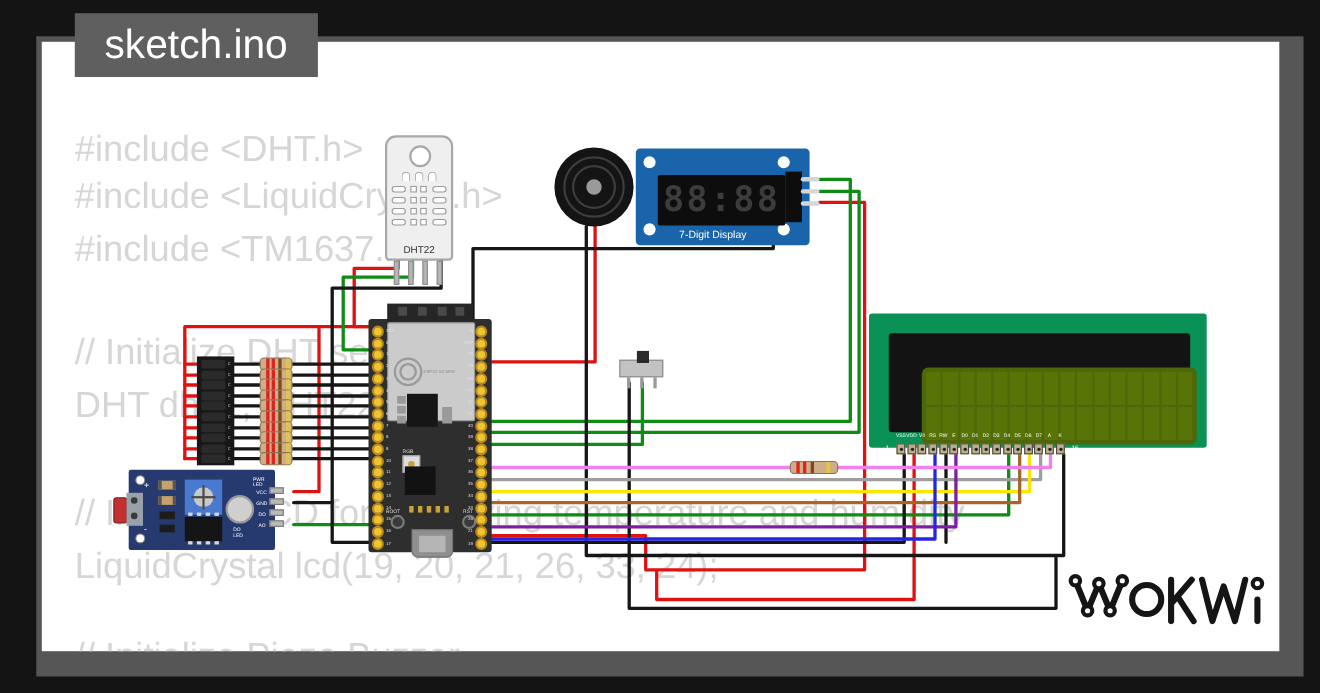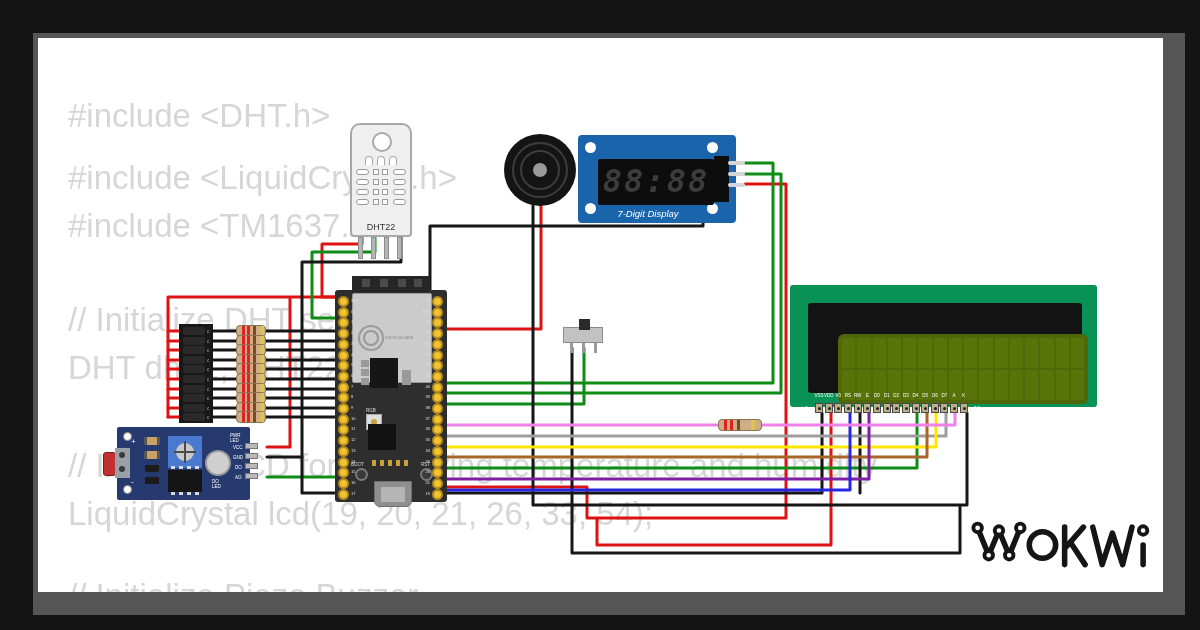--- a/index.html
+++ b/index.html
@@ -19,21 +19,21 @@
   .dht-slat{position:absolute;width:13px;height:6px;border:1px solid #9a9a9a;border-radius:3px;background:#fff;}
   .dht-dot{position:absolute;width:6px;height:6px;border:1px solid #9a9a9a;background:#fff;}
   #dht-label{position:absolute;left:0;right:0;bottom:3px;text-align:center;font-size:9px;color:#333;}
   .dht-pin{position:absolute;top:112px;width:5px;height:22px;background:#b5b5b5;border:1px solid #8d8d8d;}
   
   #buzzer{left:504px;top:134px;width:72px;height:72px;border-radius:50%;background:#141414;}
   .bz-ring1{position:absolute;left:8px;top:8px;width:56px;height:56px;border-radius:50%;border:2px solid #3d3d3d;}
   .bz-ring2{position:absolute;left:16px;top:16px;width:40px;height:40px;border-radius:50%;border:2px solid #3d3d3d;}
   .bz-dot{position:absolute;left:29px;top:29px;width:14px;height:14px;border-radius:50%;background:#9a9a9a;}
   
-  #disp4{left:578px;top:135px;width:158px;height:88px;background:#1964ab;border-radius:4px;font-style:italic;}
+  #disp4{left:578px;top:135px;width:158px;height:88px;background:#1964ab;border-radius:4px;}
   .hole{position:absolute;width:11px;height:11px;border-radius:50%;background:#fff;}
   #disp4-screen{position:absolute;left:20px;top:24px;width:116px;height:46px;background:#0d0d0d;border-radius:2px;color:#3c3c3c;font-family:"DejaVu Sans Mono",monospace;font-weight:bold;font-size:32px;line-height:44px;text-align:center;letter-spacing:2px;}
   #disp4-label{position:absolute;left:0;width:140px;bottom:4px;text-align:center;font-size:9.5px;color:#fff;}
   #disp4-conn{position:absolute;left:136px;top:21px;width:15px;height:46px;background:#0d0d0d;}
   .lead{position:absolute;width:17px;height:3.5px;background:#d6d6d6;border-radius:2px;}
   
   #esp{left:335px;top:290px;width:112px;height:212px;background:#2e2e2e;border-radius:3px;}
   #esp-ant{position:absolute;left:17px;top:-14px;width:78px;height:16px;background:#262626;}
   .ant-slot{position:absolute;top:3px;width:8px;height:8px;background:#4a4a4a;}
   #esp-shield{position:absolute;left:17px;top:3px;width:80px;height:90px;background:#cbcbcb;border:1px solid #9a9a9a;border-radius:2px;}
@@ -96,30 +96,31 @@
   #logo{left:970px;top:516px;width:185px;height:58px;z-index:3;}
   .sr{position:absolute;width:1px;height:1px;overflow:hidden;clip:rect(0 0 0 0);}
 </style>
 </head>
 <body>
 
 <div id="stage">
   <div class="abs" id="frame"></div>
 
   <div class="abs" id="page">
-    <span class="code" style="top:59px">#include &lt;DHT.h&gt;</span>
+    <span class="code" style="top:78px">#include &lt;DHT.h&gt;</span>
     <span class="code" style="top:121px">#include &lt;LiquidCrystal.h&gt;</span>
     <span class="code" style="top:169px">#include &lt;TM1637.h&gt;</span>
     <span class="code" style="top:263px">// Initialize DHT sensor</span>
     <span class="code" style="top:311px">DHT dht(1, DHT22);</span>
     <span class="code" style="top:409px">// Initialize LCD for displaying temperature and humidity</span>
-    <span class="code" style="top:457px">LiquidCrystal lcd(19, 20, 21, 26, 33, 54);</span>
+    <span class="code" style="top:457px">LiquidCrystal lcd(19, 20, 21, 26, 33, 24);</span>
     <span class="code" style="top:539px">// Initialize Piezo Buzzer</span>
   </div>
 
+  <div class="abs" id="tab">sketch.ino</div>
 
   <svg id="wires" width="1200" height="630">
       <polyline points="362,232 362,244 322,244 322,297 347,297" fill="none" stroke="#df1212" stroke-width="3" stroke-linejoin="round" stroke-linecap="round"></polyline>
       <polyline points="347,297 168,297 168,417" fill="none" stroke="#df1212" stroke-width="3" stroke-linejoin="round" stroke-linecap="round"></polyline>
       <polyline points="447,329 541,329 541,206" fill="none" stroke="#df1212" stroke-width="3" stroke-linejoin="round" stroke-linecap="round"></polyline>
       <polyline points="447,487 587,487 587,518 786,518 786,184 745,184" fill="none" stroke="#df1212" stroke-width="3" stroke-linejoin="round" stroke-linecap="round"></polyline>
       <polyline points="831,413 831,545 597,545 597,519" fill="none" stroke="#df1212" stroke-width="3" stroke-linejoin="round" stroke-linecap="round"></polyline>
       <polyline points="267,447 290,447 290,299" fill="none" stroke="#df1212" stroke-width="3" stroke-linejoin="round" stroke-linecap="round"></polyline>
       <polyline points="375,232 375,252 312,252 312,318 347,318" fill="none" stroke="#0e8c16" stroke-width="3" stroke-linejoin="round" stroke-linecap="round"></polyline>
       <polyline points="745,163 773,163 773,383 447,383" fill="none" stroke="#0e8c16" stroke-width="3" stroke-linejoin="round" stroke-linecap="round"></polyline>

